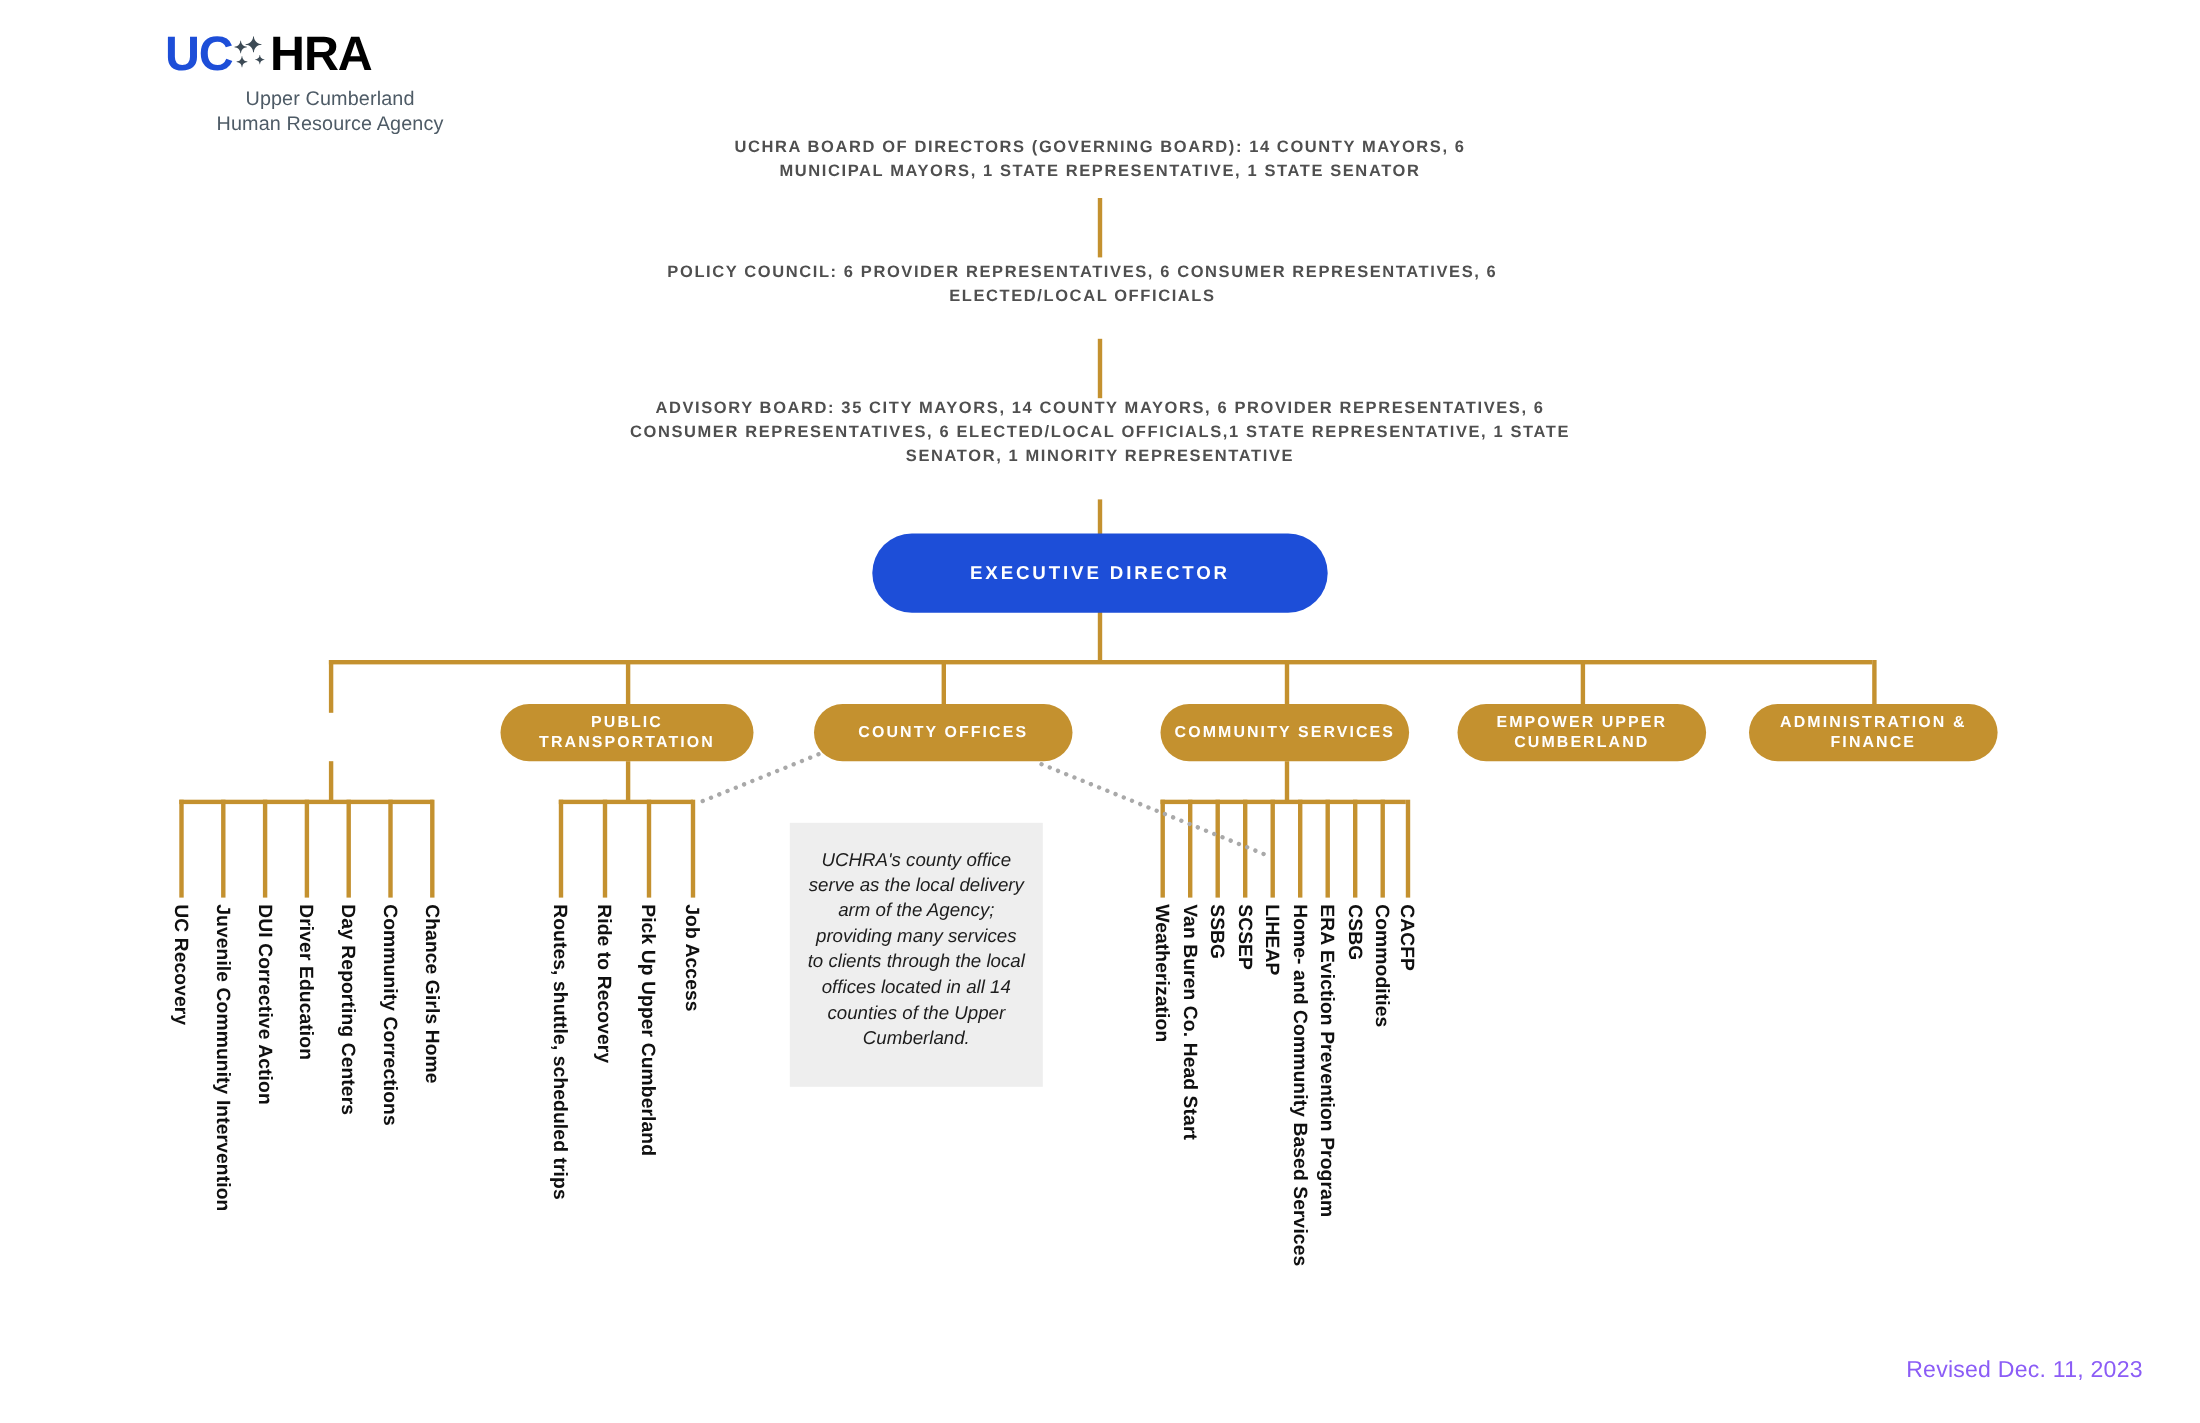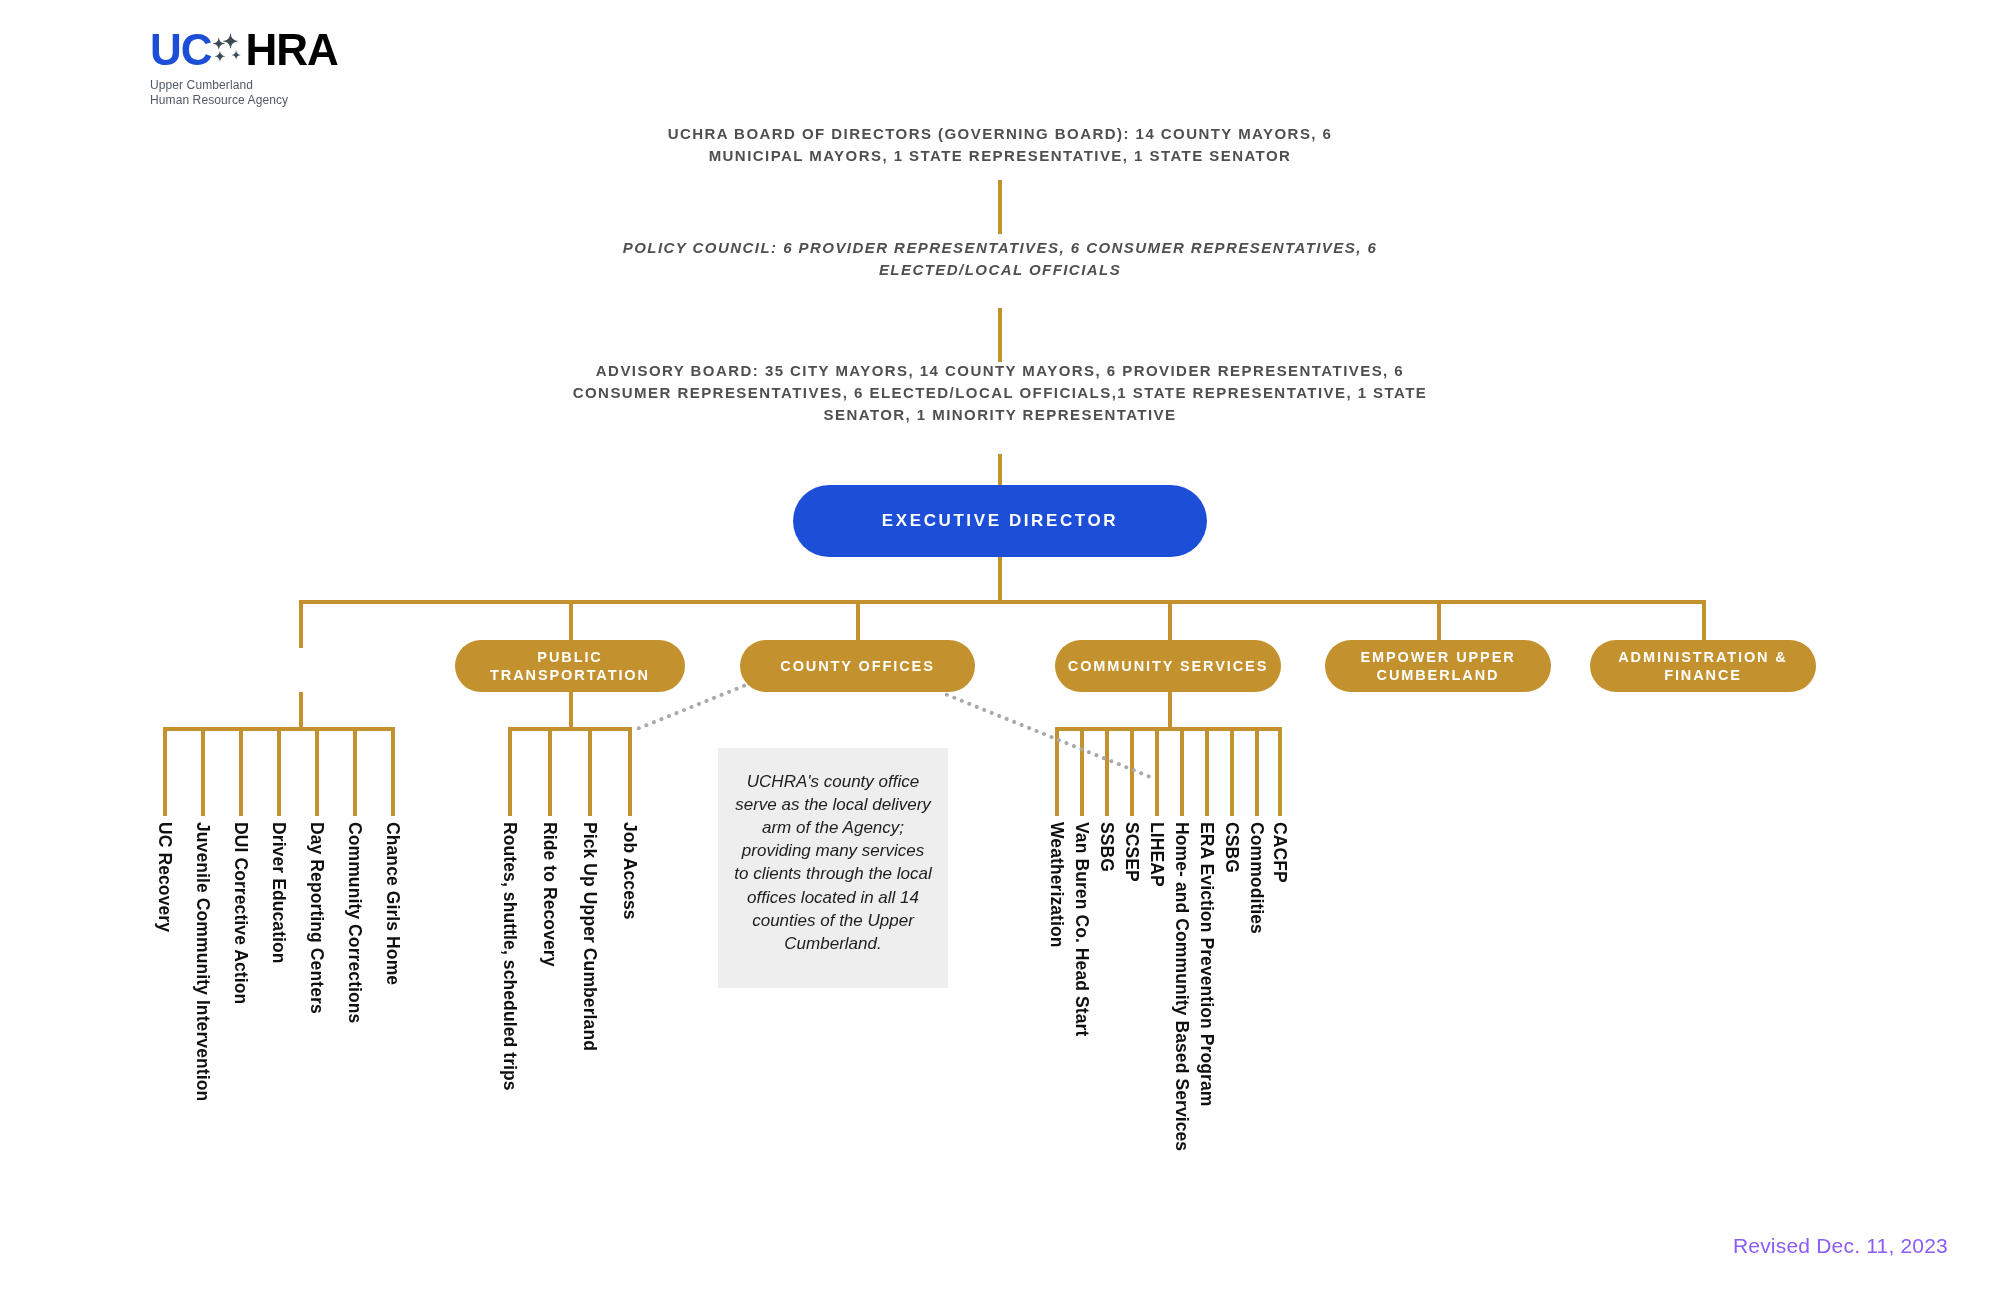--- a/index.html
+++ b/index.html
@@ -46,38 +46,39 @@
     position: absolute;
     color: #3c4a55;
     line-height: 1;
   }
   .star-a { font-size: 15px; left: 1px;  top: 8px; }
   .star-b { font-size: 19px; left: 11px; top: 4px; }
   .star-c { font-size: 13px; left: 3px;  top: 22px; }
   .star-d { font-size: 11px; left: 20px; top: 22px; }
   .logo-sub {
     margin-top: 6px;
-    font-size: 12px;
+    font-size: 18px;
     line-height: 1.28;
     color: #4e5b66;
     letter-spacing: 0.1px;
+    text-align: center;
   }
 
   
   .gov-block {
     position: absolute;
     text-align: center;
     color: #4f4f4f;
     font-weight: bold;
     font-size: 15px;
     letter-spacing: 1.45px;
     line-height: 1.48;
   }
   #gov-board   { left: 620px; top: 123px;  width: 760px; }
-  #gov-policy  { left: 580px; top: 237px;  width: 840px; font-style: italic; }
+  #gov-policy  { left: 564px; top: 237px;  width: 840px; }
   #gov-advisory{ left: 560px; top: 360px;  width: 880px; }
 
   
   .vline {
     position: absolute;
     width: 4px;
     background: #c4912f;
   }
   .hline {
     position: absolute;

